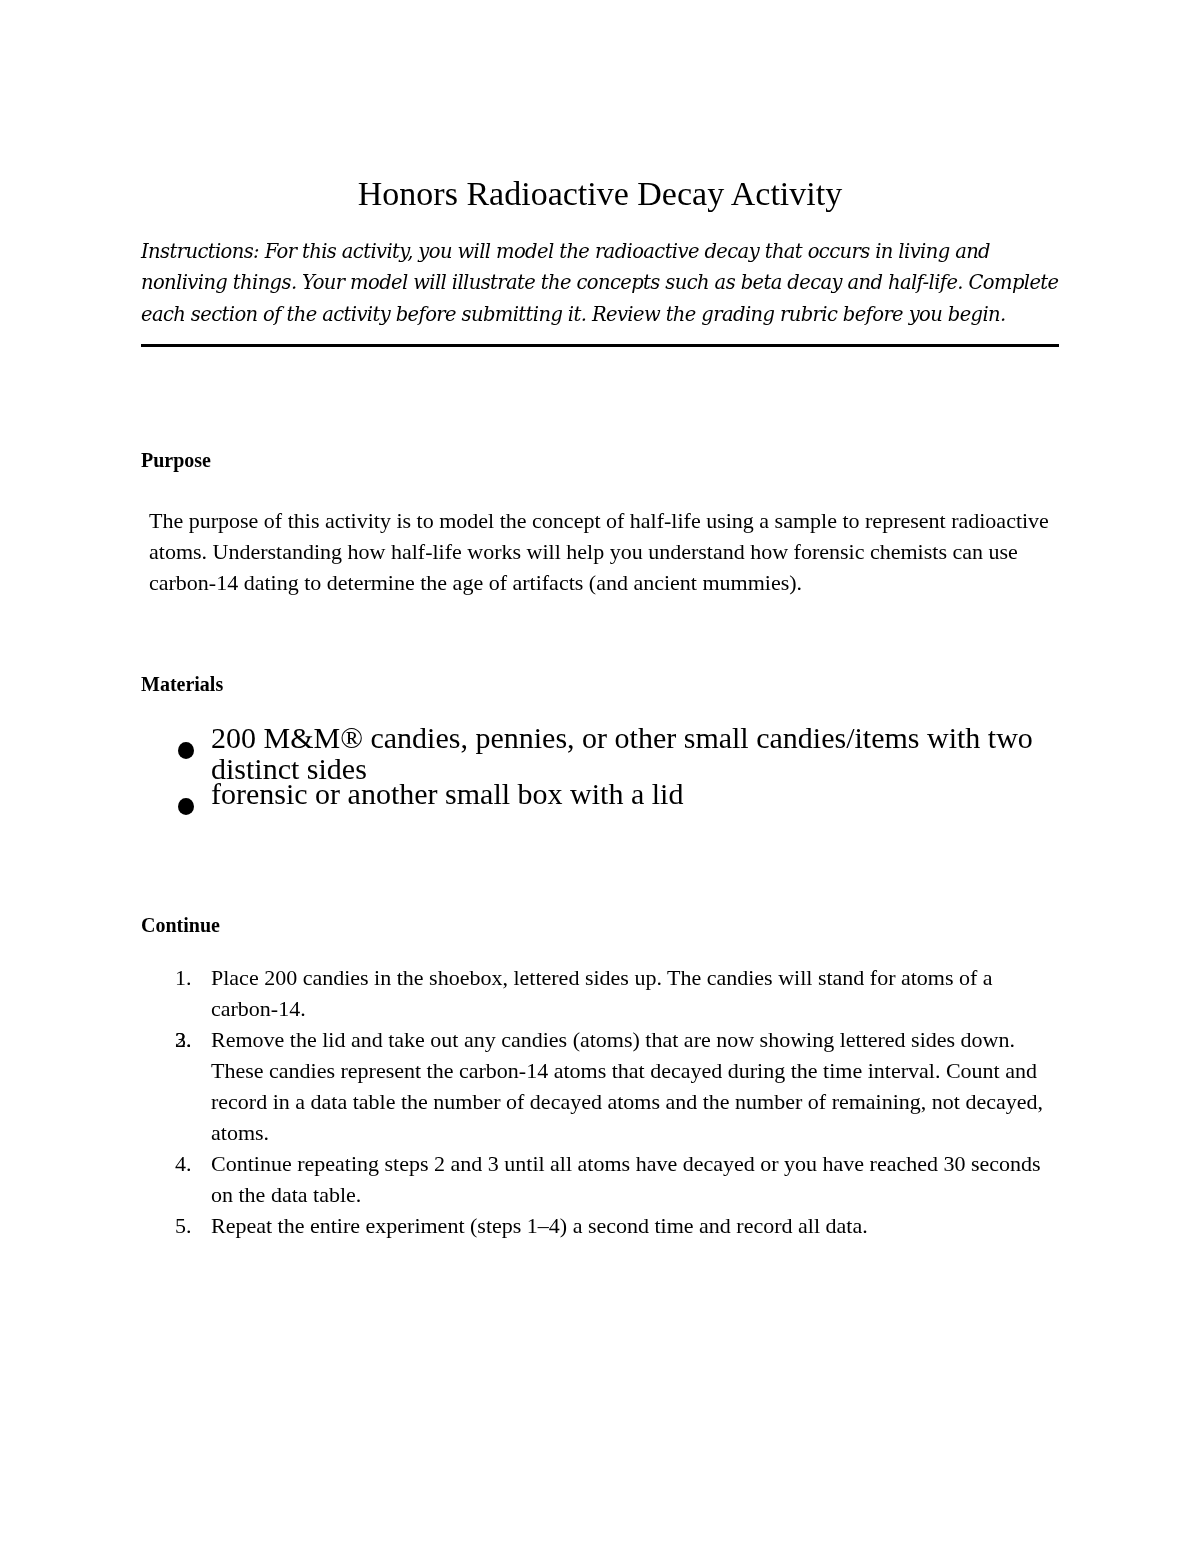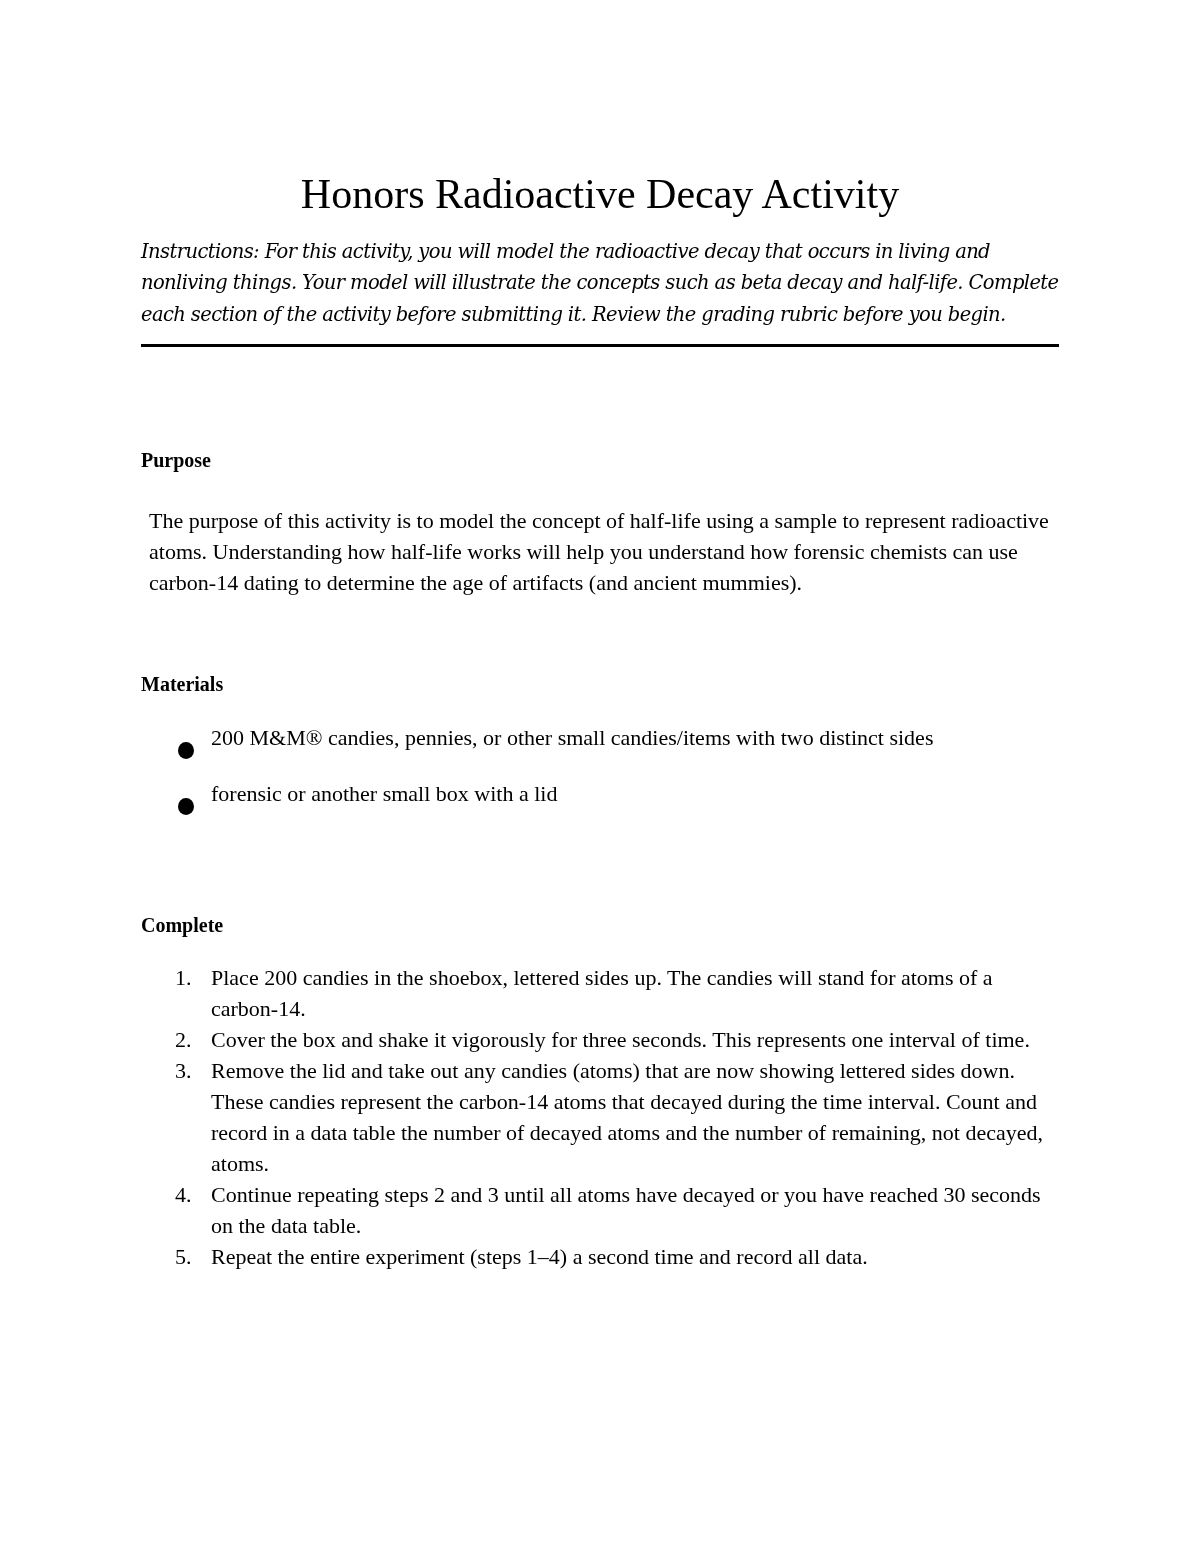--- a/index.html
+++ b/index.html
@@ -20,21 +20,21 @@
       left: 141px;
       top: 0;
       width: 918px;
     }
     .title {
       position: absolute;
       top: 172px;
       left: 0;
       width: 918px;
       text-align: center;
-      font-size: 42px;
+      font-size: 34px;
       line-height: 44px;
       margin: 0;
       font-weight: normal;
     }
     .instructions {
       position: absolute;
       top: 236px;
       left: 0;
       width: 918px;
       font-family: "DejaVu Serif", serif;
@@ -67,21 +67,21 @@
       left: 0;
       top: 722px;
       width: 918px;
       margin: 0;
       padding: 0;
       list-style: none;
     }
     .bullet-item {
       position: relative;
       height: 56px;
-      font-size: 22px;
+      font-size: 30px;
       line-height: 31px;
     }
     .bullet-dot {
       position: absolute;
       left: 37px;
       top: 20px;
       width: 16px;
       height: 17px;
       border-radius: 50%;
       background: #000;
@@ -129,29 +129,28 @@
     <li class="bullet-item">
       <span class="bullet-dot"></span>
       <span class="bullet-text">200 M&amp;M® candies, pennies, or other small candies/items with two distinct sides</span>
     </li>
     <li class="bullet-item">
       <span class="bullet-dot"></span>
       <span class="bullet-text">forensic or another small box with a lid</span>
     </li>
   </ul>
 
-  <h2 class="section-heading" style="top:910px;">Complete</h2>
+  <h2 class="section-heading" style="top:910px;">Continue</h2>
   <ol class="proc-list">
     <li class="proc-item">
       <span class="proc-num">1.</span>
       <span>Place 200 candies in the shoebox, lettered sides up. The candies will stand for atoms of a carbon-14.</span>
     </li>
     <li class="proc-item">
       <span class="proc-num">2.</span>
-      <span>Cover the box and shake it vigorously for three seconds. This represents one interval of time.</span>
     </li>
     <li class="proc-item">
       <span class="proc-num">3.</span>
       <span>Remove the lid and take out any candies (atoms) that are now showing lettered sides down. These candies represent the carbon-14 atoms that decayed during the time interval. Count and record in a data table the number of decayed atoms and the number of remaining, not decayed, atoms.</span>
     </li>
     <li class="proc-item">
       <span class="proc-num">4.</span>
       <span>Continue repeating steps 2 and 3 until all atoms have decayed or you have reached 30 seconds on the data table.</span>
     </li>
     <li class="proc-item">

